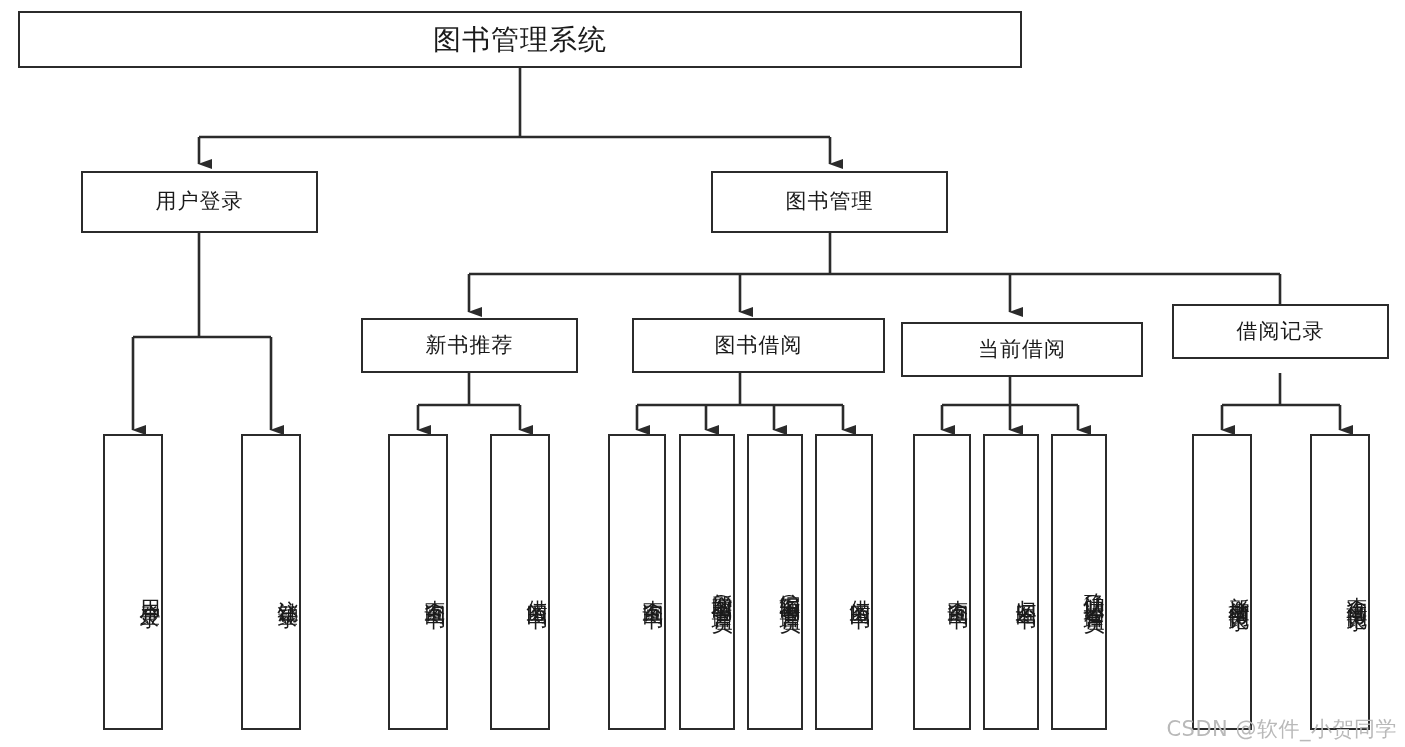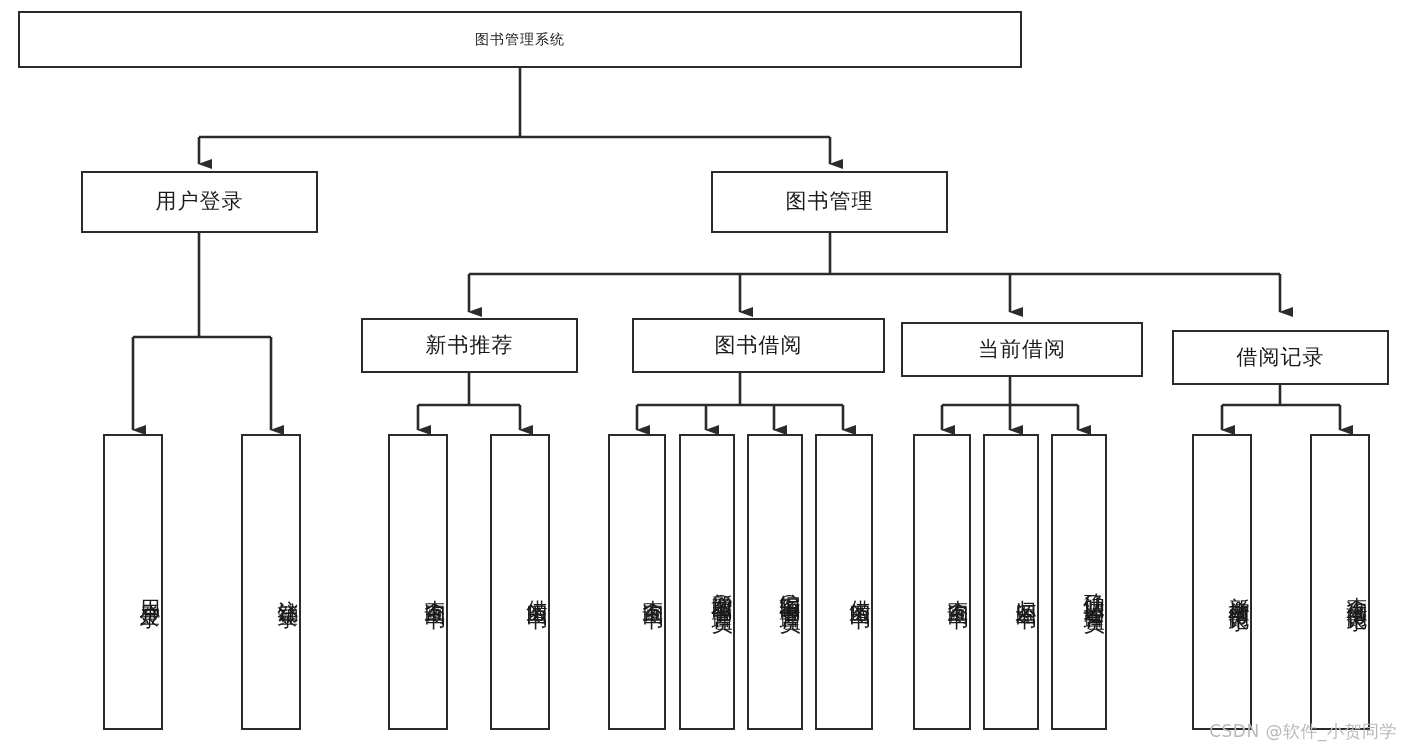--- a/index.html
+++ b/index.html
@@ -33,21 +33,21 @@
     justify-content: center;
     color: #1a1a1a;
     z-index: 2;
   }
   .node.horiz {
     font-size: 21px;
     line-height: 1.2;
     letter-spacing: 1px;
   }
   .node.root {
-    font-size: 14px;
+    font-size: 28px;
   }
   .node.vert {
     writing-mode: vertical-rl;
     text-orientation: upright;
     align-items: flex-start;
     justify-content: center;
     padding-top: 14px;
     font-size: 21px;
     letter-spacing: 3px;
     line-height: 1.05;
@@ -55,21 +55,21 @@
   .node.vert .vtext {
     writing-mode: vertical-rl;
     text-orientation: upright;
     display: block;
     white-space: nowrap;
   }
   .watermark {
     position: absolute;
     right: 8px;
     bottom: 4px;
-    font-size: 17px;
+    font-size: 21px;
     color: #b9b9b9;
     letter-spacing: 0.5px;
     z-index: 5;
     white-space: nowrap;
   }
 </style>
 </head>
 <body>
 
 <div id="canvas">
@@ -139,21 +139,21 @@
 
   <div class="node horiz" style="left:711px; top:171px; width:237px; height:62px;">
     <span>图书管理</span>
   </div>
   <div class="node horiz" style="left:632px; top:318px; width:253px; height:55px;">
     <span>图书借阅</span>
   </div>
   <div class="node horiz" style="left:901px; top:322px; width:242px; height:55px;">
     <span>当前借阅</span>
   </div>
-  <div class="node horiz" style="left:1172px; top:330px; width:217px; height:55px;">
+  <div class="node horiz" style="left:1172px; top:304px; width:217px; height:55px;">
     <span>借阅记录</span>
   </div>
 
   <div class="node vert" style="left:103px; top:434px; width:60px; height:296px;">
     <span class="vtext">用户登录</span>
   </div>
   <div class="node vert" style="left:241px; top:434px; width:60px; height:296px;">
     <span class="vtext">注销登录</span>
   </div>
 

